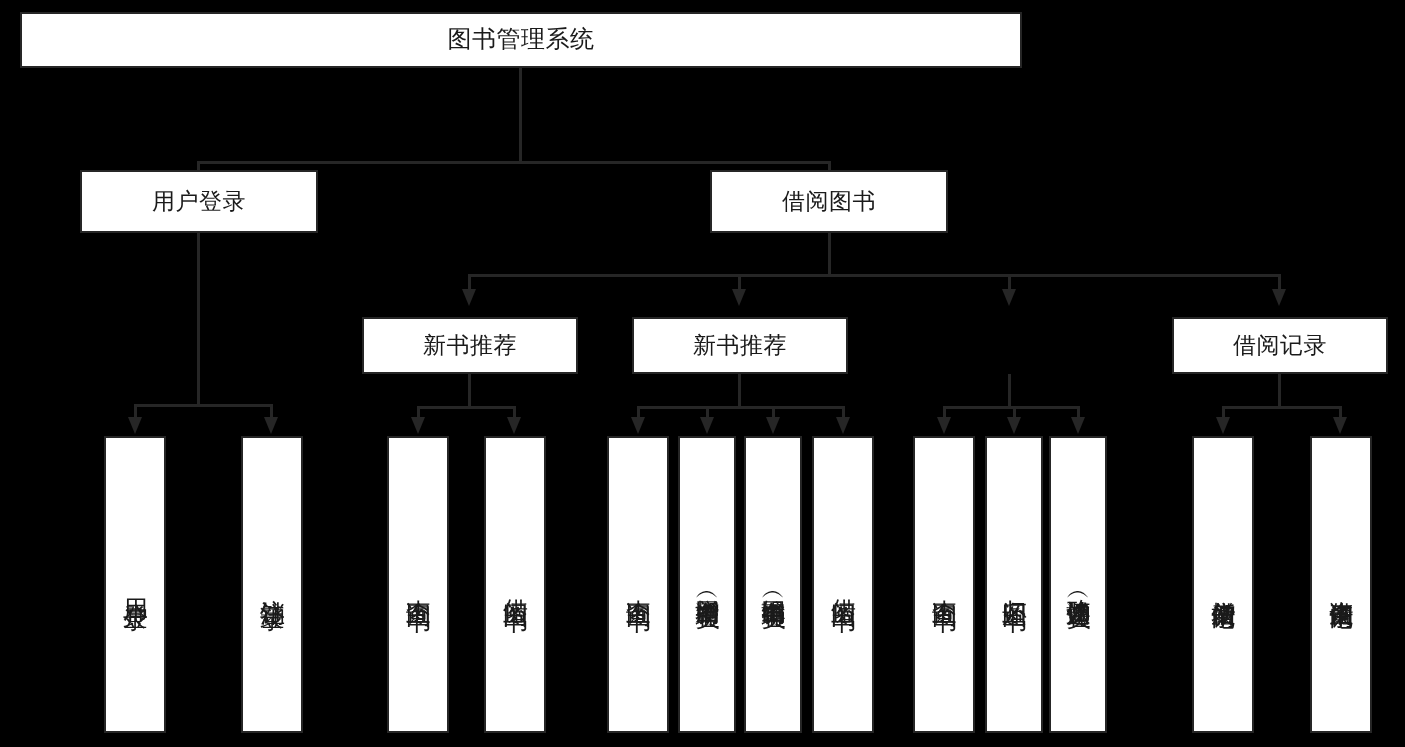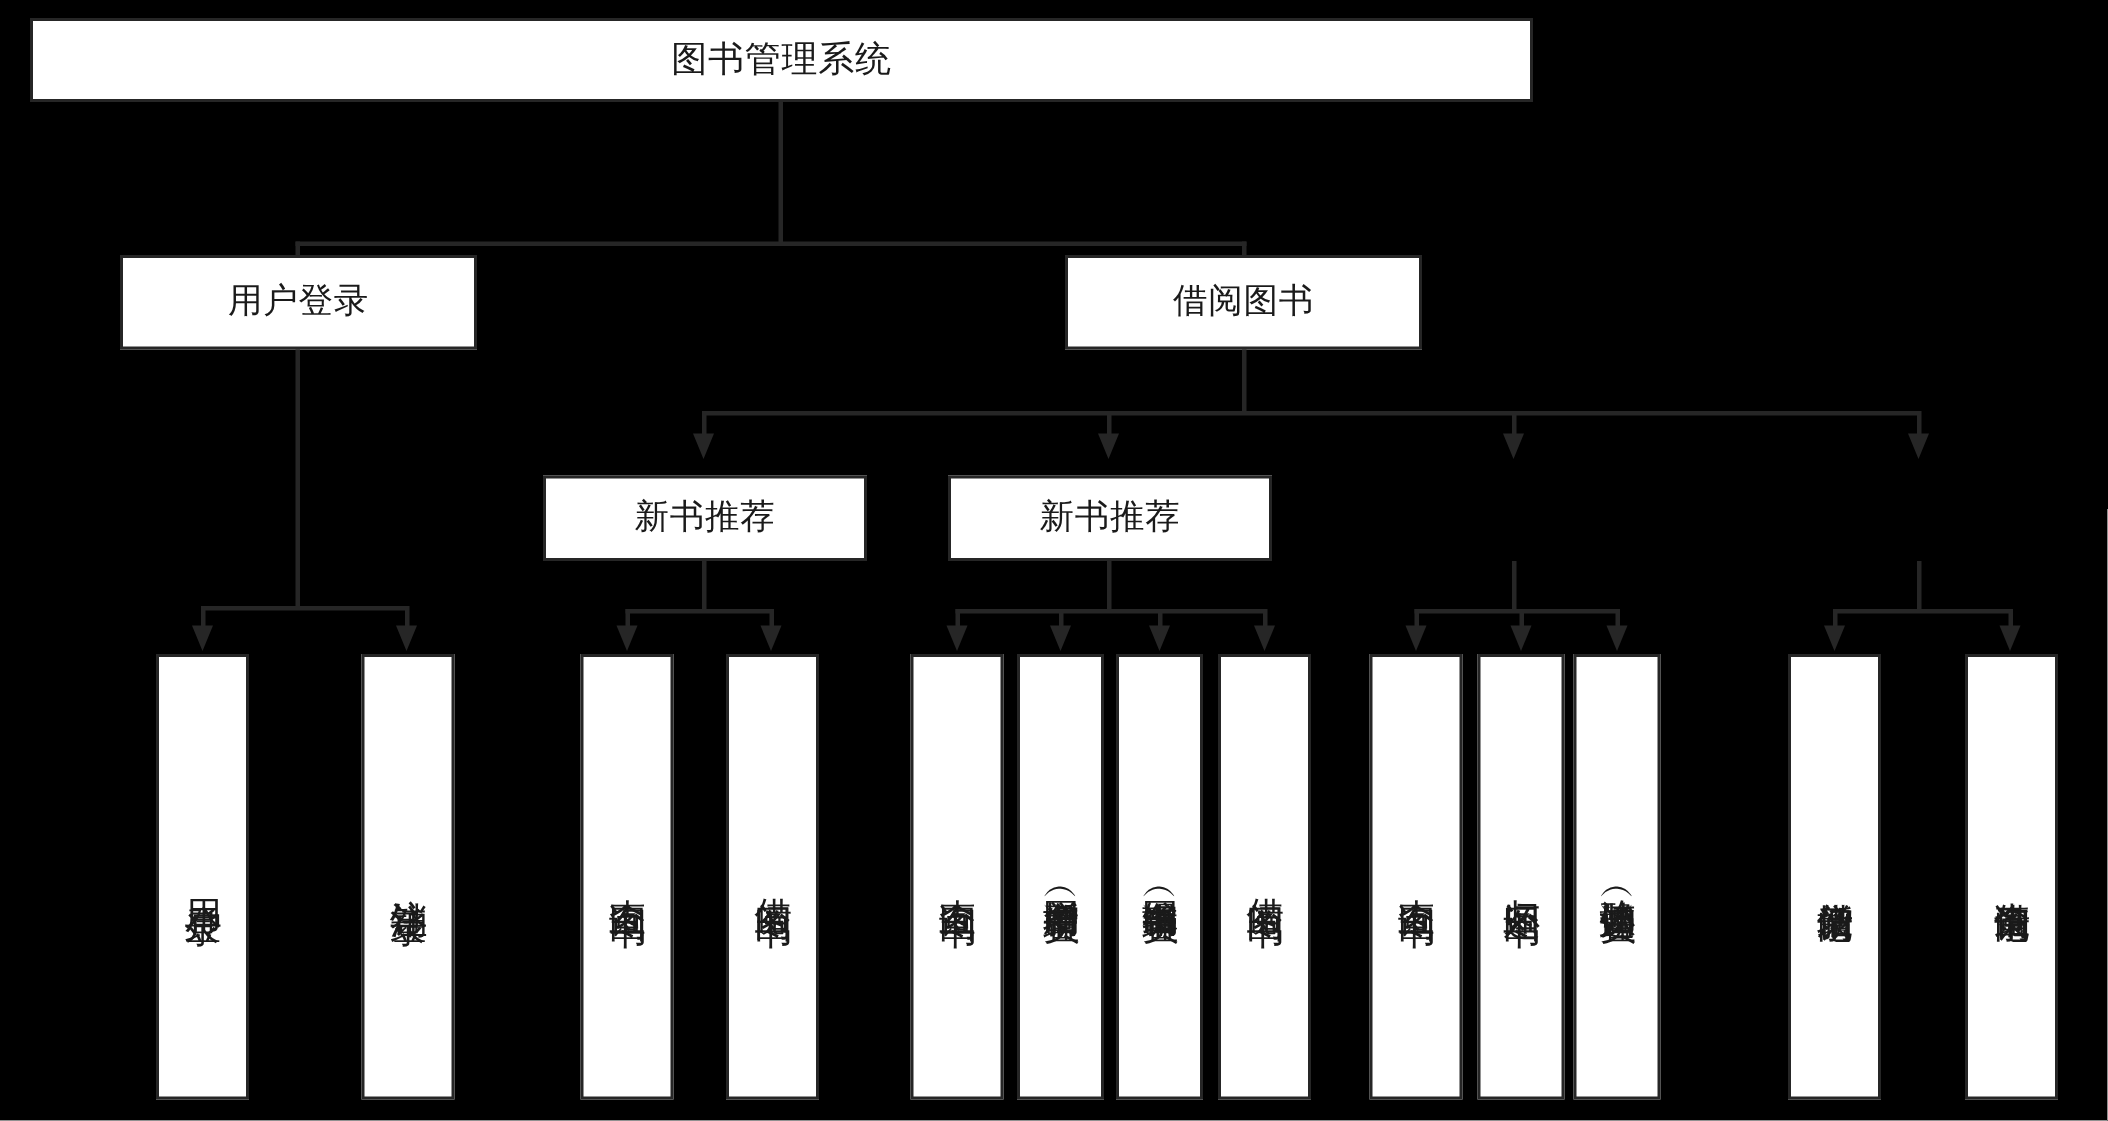--- a/index.html
+++ b/index.html
@@ -129,20 +129,23 @@
   <div class="arrow" style="left:1002px; top:289px;"></div>
   <div class="conn v" style="left:1278px; top:274px; width:2.5px; height:17px;"></div>
   <div class="arrow" style="left:1272px; top:289px;"></div>
 
   <div class="node horiz" style="left:362px; top:317px; width:216px; height:57px;">
     <span class="label">新书推荐</span>
   </div>
   <div class="node horiz" style="left:632px; top:317px; width:216px; height:57px;">
     <span class="label">新书推荐</span>
   </div>
+  <div class="node horiz" style="left:1172px; top:317px; width:216px; height:57px;">
+    <span class="label">借阅记录</span>
+  </div>
 
   <div class="conn v" style="left:468px; top:374px; width:2.5px; height:34px;"></div>
   <div class="conn h" style="left:417px; top:406px; width:98px; height:2.5px;"></div>
   <div class="conn v" style="left:417px; top:406px; width:2.5px; height:13px;"></div>
   <div class="arrow" style="left:411px; top:417px;"></div>
   <div class="conn v" style="left:513px; top:406px; width:2.5px; height:13px;"></div>
   <div class="arrow" style="left:507px; top:417px;"></div>
 
   <div class="conn v" style="left:738px; top:374px; width:2.5px; height:34px;"></div>
   <div class="conn h" style="left:637px; top:406px; width:207px; height:2.5px;"></div>

